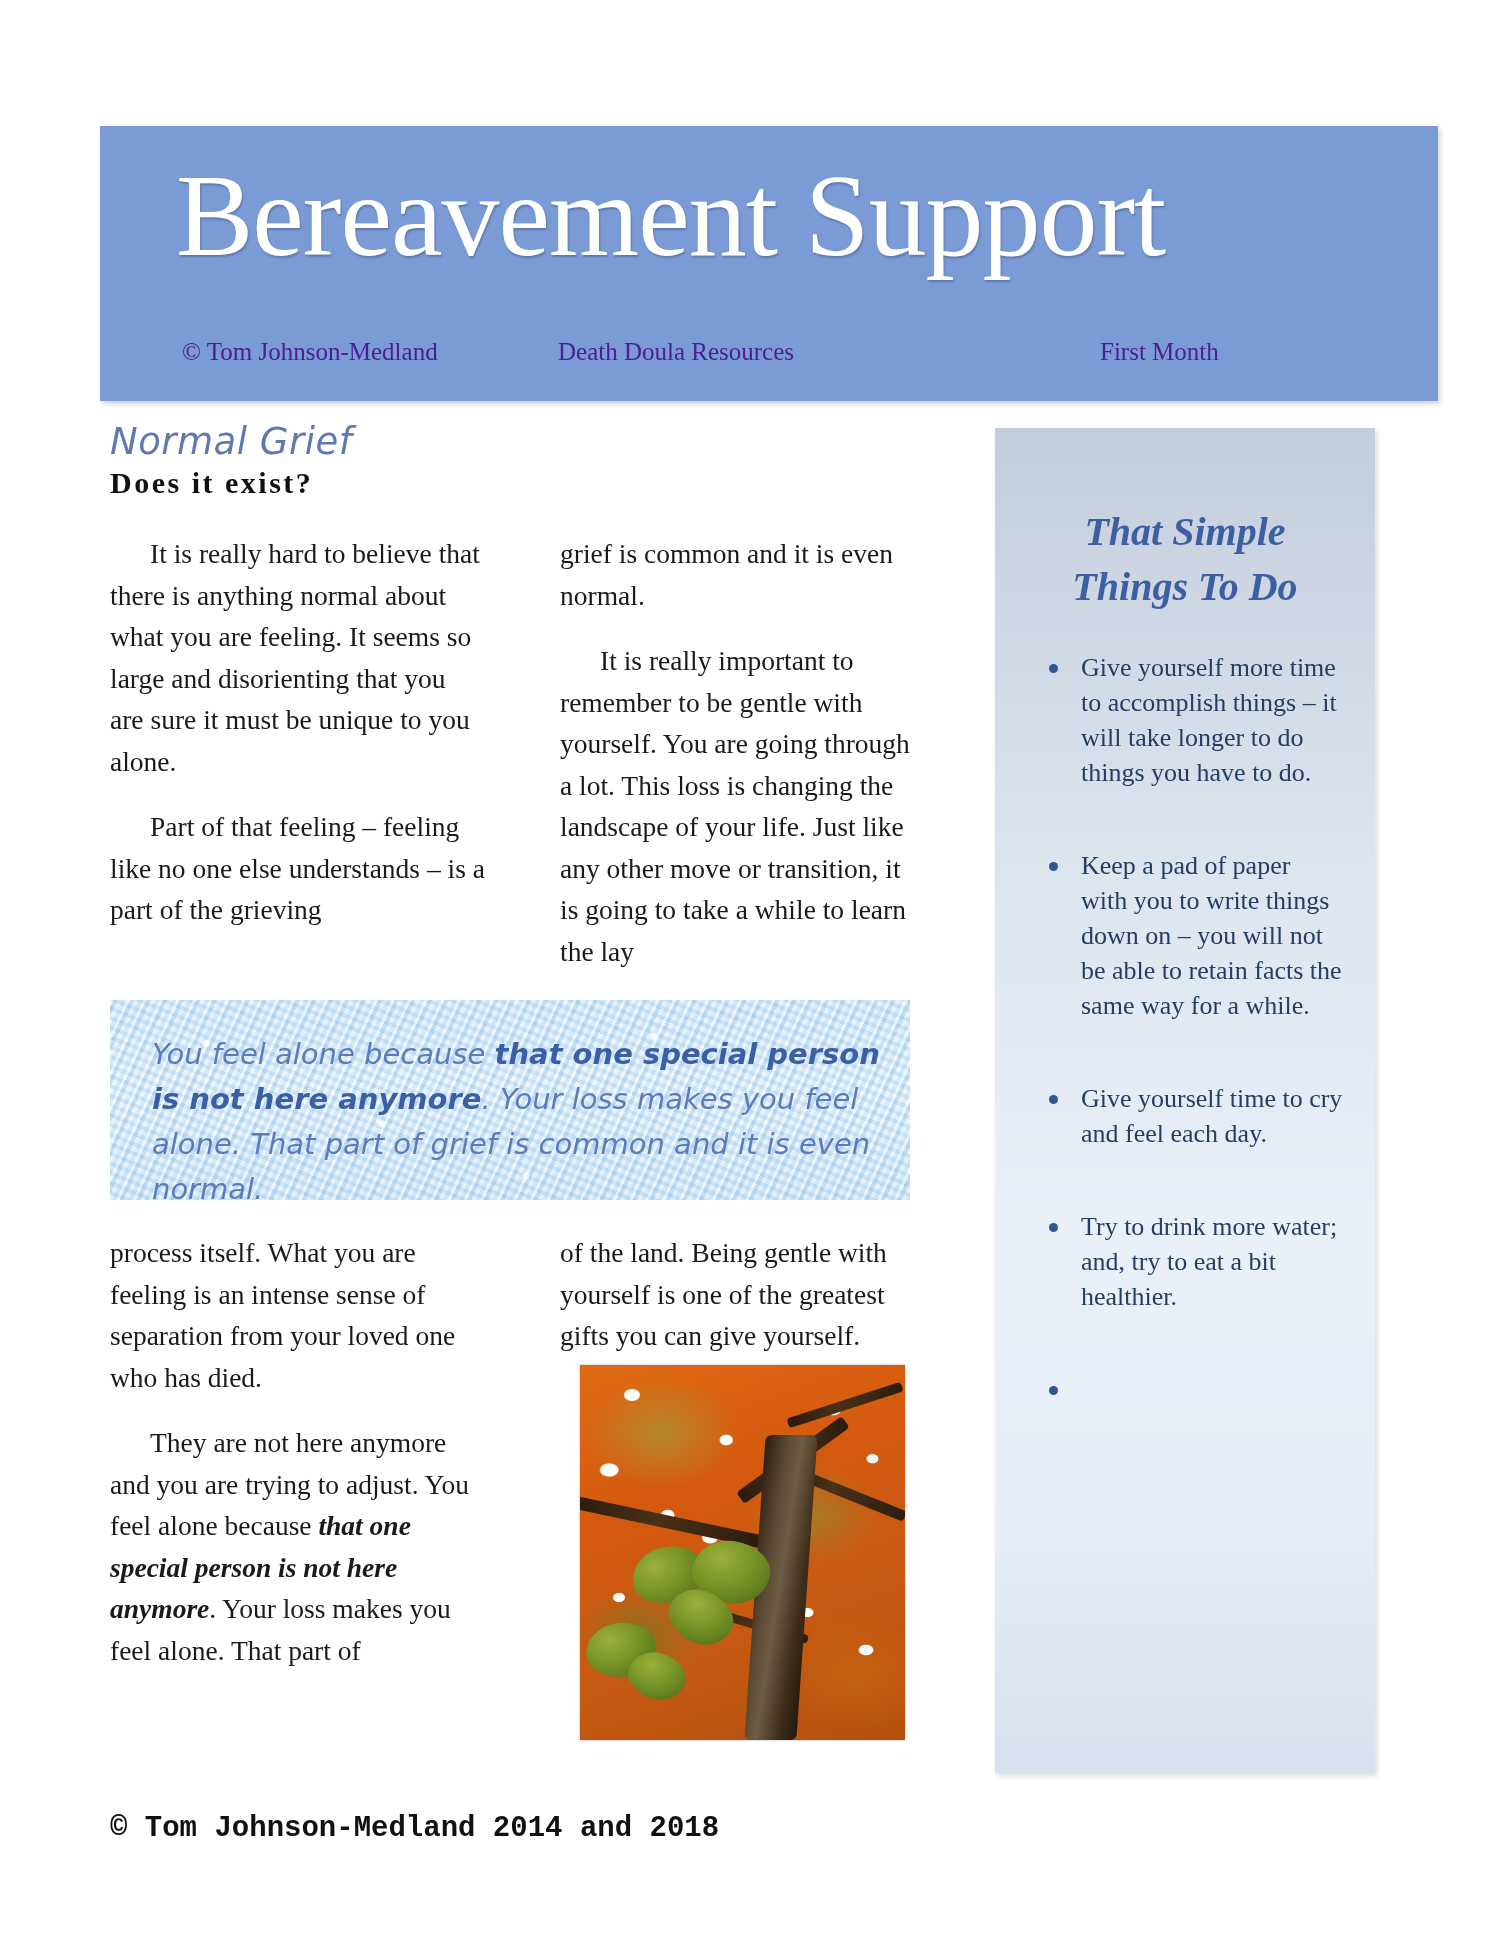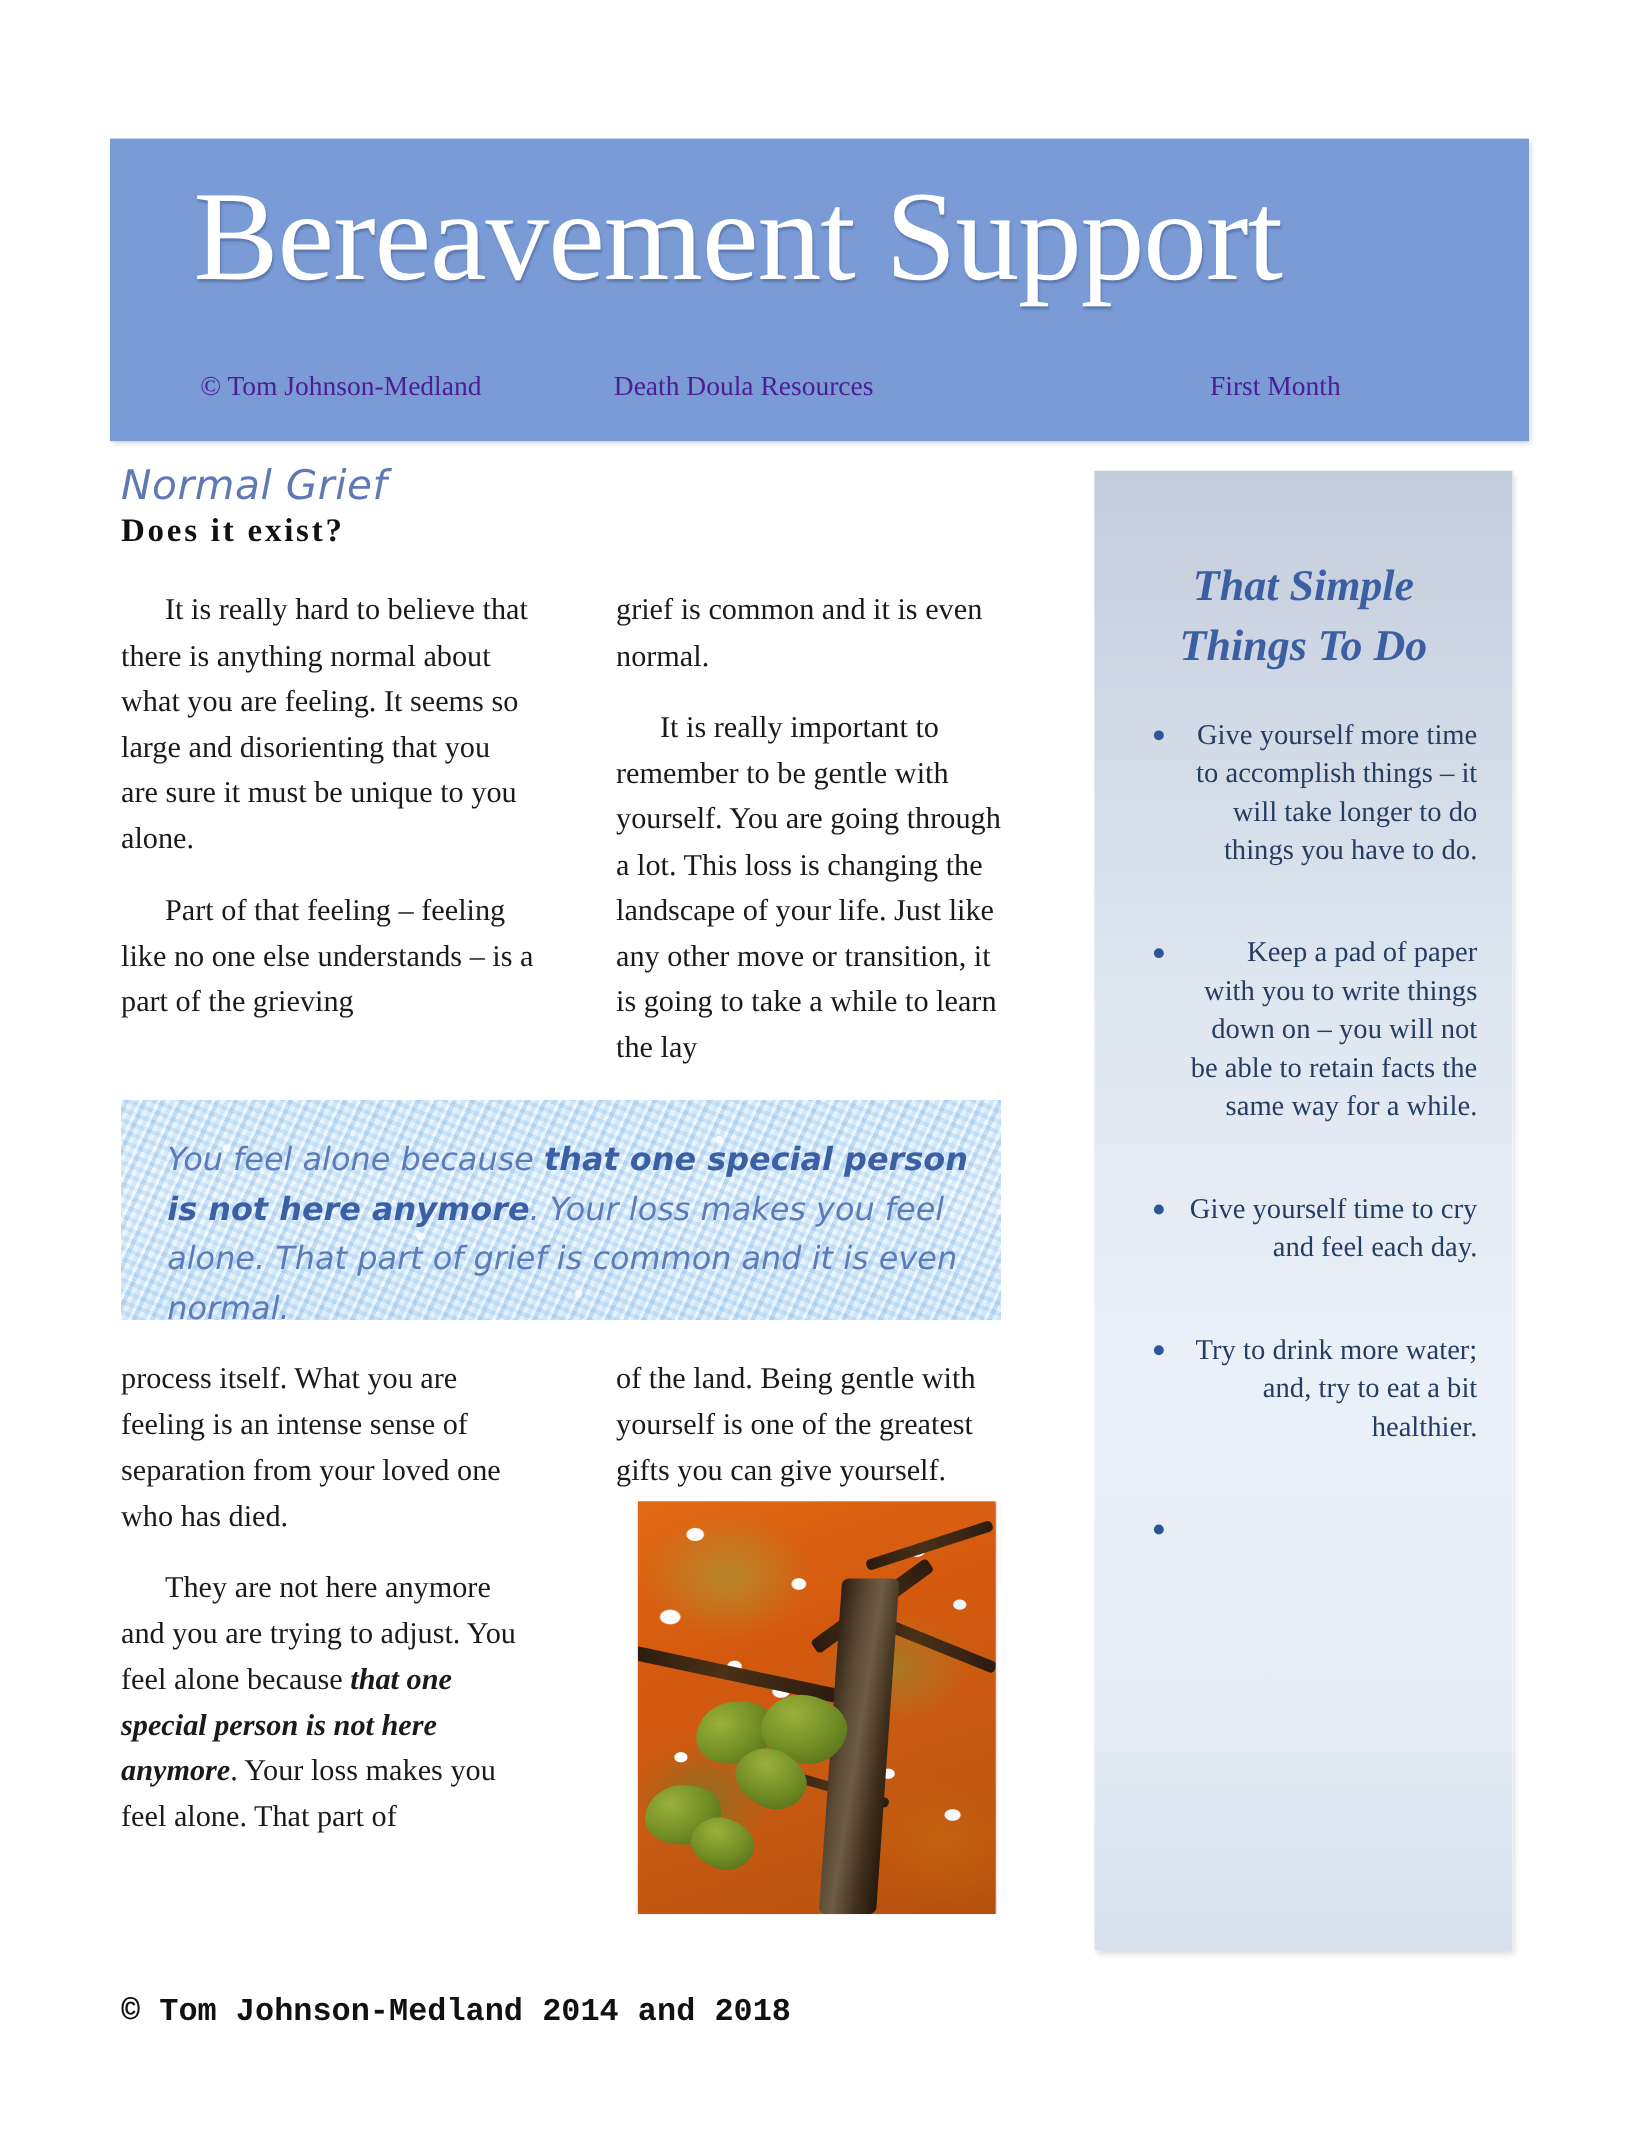--- a/index.html
+++ b/index.html
@@ -17,20 +17,21 @@
     background:#ffffff;
   }
 
   
   .banner{
     position:absolute;
     left:100px;top:126px;
     width:1290px;height:275px;
     background:#7a9bd6;
     box-shadow:2px 3px 5px rgba(0,0,0,0.18);
+    padding-left:48px;
   }
   .banner-title{
     position:absolute;
     left:76px;top:32px;
     width:1200px;
     font-family:"Liberation Serif", serif;
     font-size:116px;
     line-height:1.0;
     color:#ffffff;
     letter-spacing:-1px;
@@ -213,21 +214,20 @@
     list-style:none;
   }
   .sidebar-list li{
     position:relative;
     padding-left:38px;
     margin-bottom:58px;
     font-family:"Liberation Serif", serif;
     font-size:26px;
     line-height:35px;
     color:#243d63;
-    text-align:right;
   }
   .sidebar-list li .dot{
     position:absolute;
     left:6px;top:14px;
     width:9px;height:9px;
     border-radius:50%;
     background:#2e5596;
   }
 
   

